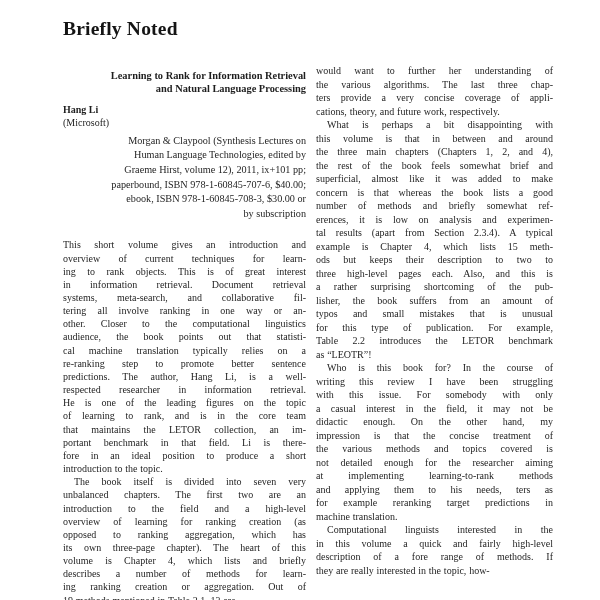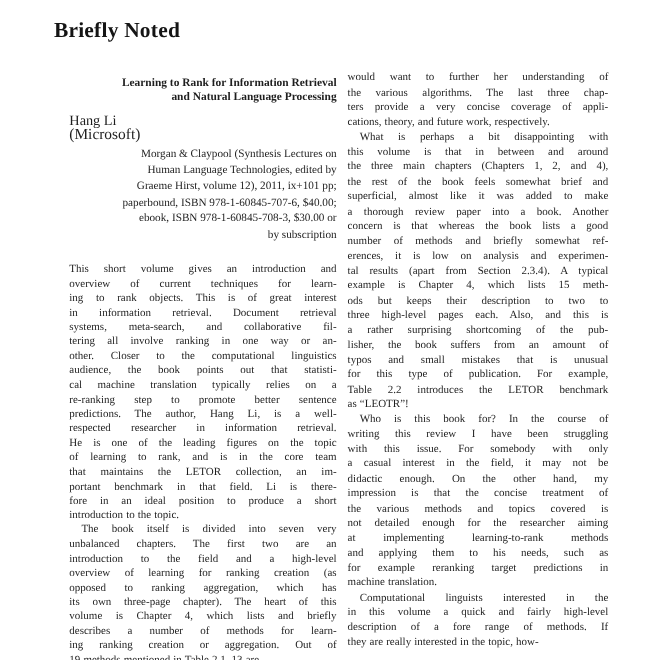--- a/index.html
+++ b/index.html
@@ -7,40 +7,40 @@
     position: relative;
     width: 600px;
     height: 600px;
     background: #ffffff;
     overflow: hidden;
     font-family: "Liberation Serif", "DejaVu Serif", serif;
     color: #1e1e1e;
   }
   .section-title {
     position: absolute;
-    left: 49px;
+    left: 63px;
     top: 18px;
     font-size: 19.5px;
     font-weight: bold;
     letter-spacing: 0.2px;
     color: #141414;
   }
   .col { position: absolute; font-size: 10px; }
   .col-left  { left: 63px;  top: 69px; width: 243px; }
   .col-right { left: 316px; top: 64px; width: 237px; }
 
   .book-heading .ln-h {
     font-weight: bold;
     font-size: 10.4px;
     line-height: 13.4px;
     text-align: right;
   }
   .author-block { margin-top: 7px; }
-  .author-name { font-weight: normal; font-size: 13px; line-height: 13px; }
-  .affiliation { font-size: 14px; line-height: 13px; }
+  .author-name { font-weight: bold; font-size: 10px; line-height: 13px; }
+  .affiliation { font-size: 10px; line-height: 13px; }
   .imprint { margin-top: 5px; }
   .imprint .ln-h { font-size: 10.2px; line-height: 14.6px; text-align: right; font-weight: normal; }
   .body-text { margin-top: 17px; }
 
   .ln {
     line-height: 13.15px;
     text-align: justify;
     text-align-last: justify;
     word-spacing: 0.3px;
   }
@@ -111,21 +111,20 @@
     <div class="body-text" style="margin-top:0;">
         <div class="ln">would want to further her understanding of</div>
         <div class="ln">the various algorithms. The last three chap-</div>
         <div class="ln">ters provide a very concise coverage of appli-</div>
         <div class="ln end">cations, theory, and future work, respectively.</div>
         <div class="ln ind">What is perhaps a bit disappointing with</div>
         <div class="ln">this volume is that in between and around</div>
         <div class="ln">the three main chapters (Chapters 1, 2, and 4),</div>
         <div class="ln">the rest of the book feels somewhat brief and</div>
         <div class="ln">superficial, almost like it was added to make</div>
-        <div class="ln">a thorough review paper into a book. Another</div>
         <div class="ln">concern is that whereas the book lists a good</div>
         <div class="ln">number of methods and briefly somewhat ref-</div>
         <div class="ln">erences, it is low on analysis and experimen-</div>
         <div class="ln">tal results (apart from Section 2.3.4). A typical</div>
         <div class="ln">example is Chapter 4, which lists 15 meth-</div>
         <div class="ln">ods but keeps their description to two to</div>
         <div class="ln">three high-level pages each. Also, and this is</div>
         <div class="ln">a rather surprising shortcoming of the pub-</div>
         <div class="ln">lisher, the book suffers from an amount of</div>
         <div class="ln">typos and small mistakes that is unusual</div>
@@ -134,21 +133,21 @@
         <div class="ln end">as “LEOTR”!</div>
         <div class="ln ind">Who is this book for? In the course of</div>
         <div class="ln">writing this review I have been struggling</div>
         <div class="ln">with this issue. For somebody with only</div>
         <div class="ln">a casual interest in the field, it may not be</div>
         <div class="ln">didactic enough. On the other hand, my</div>
         <div class="ln">impression is that the concise treatment of</div>
         <div class="ln">the various methods and topics covered is</div>
         <div class="ln">not detailed enough for the researcher aiming</div>
         <div class="ln">at implementing learning-to-rank methods</div>
-        <div class="ln">and applying them to his needs, such as</div>
+        <div class="ln">and applying them to his needs, ters as</div>
         <div class="ln">for example reranking target predictions in</div>
         <div class="ln end">machine translation.</div>
         <div class="ln ind">Computational linguists interested in the</div>
         <div class="ln">in this volume a quick and fairly high-level</div>
         <div class="ln">description of a fore range of methods. If</div>
         <div class="ln end">they are really interested in the topic, how-</div>
       </div>
   </div>
 
 </div>

